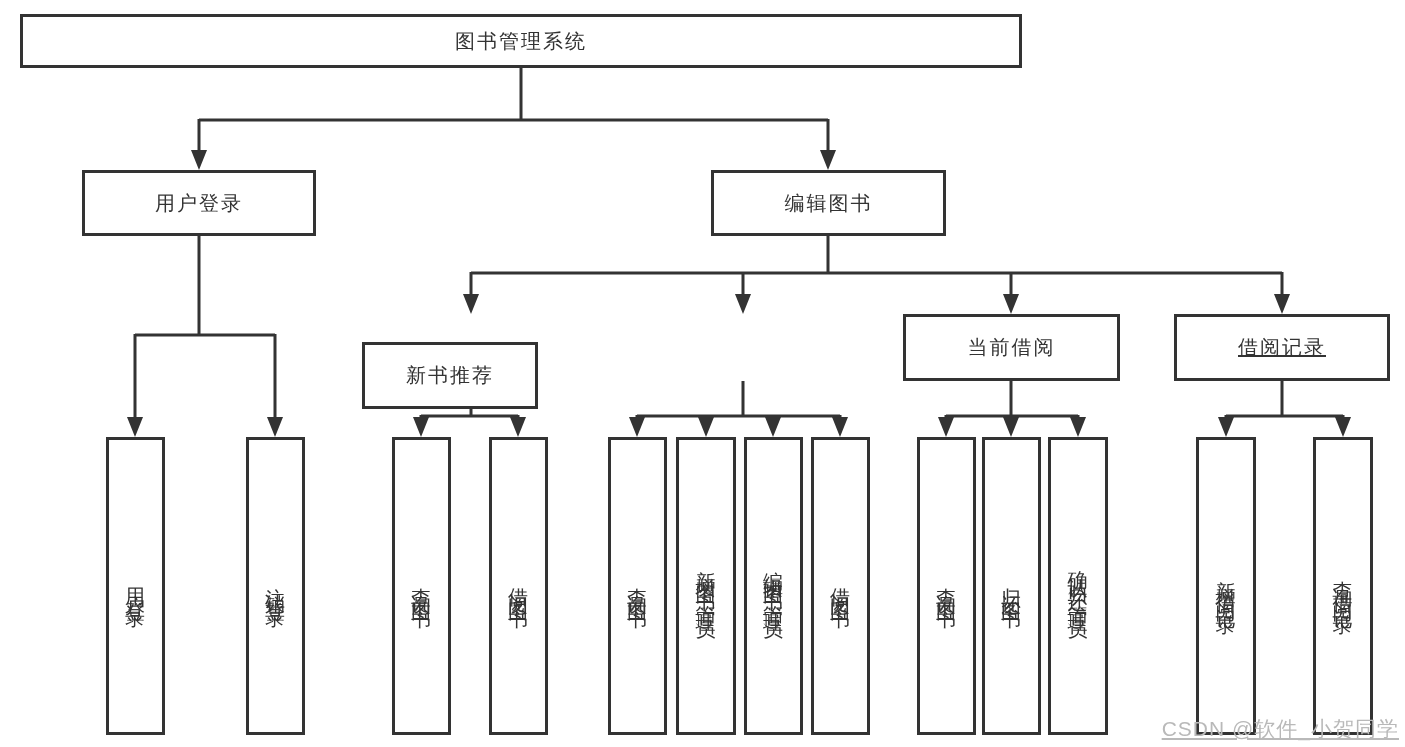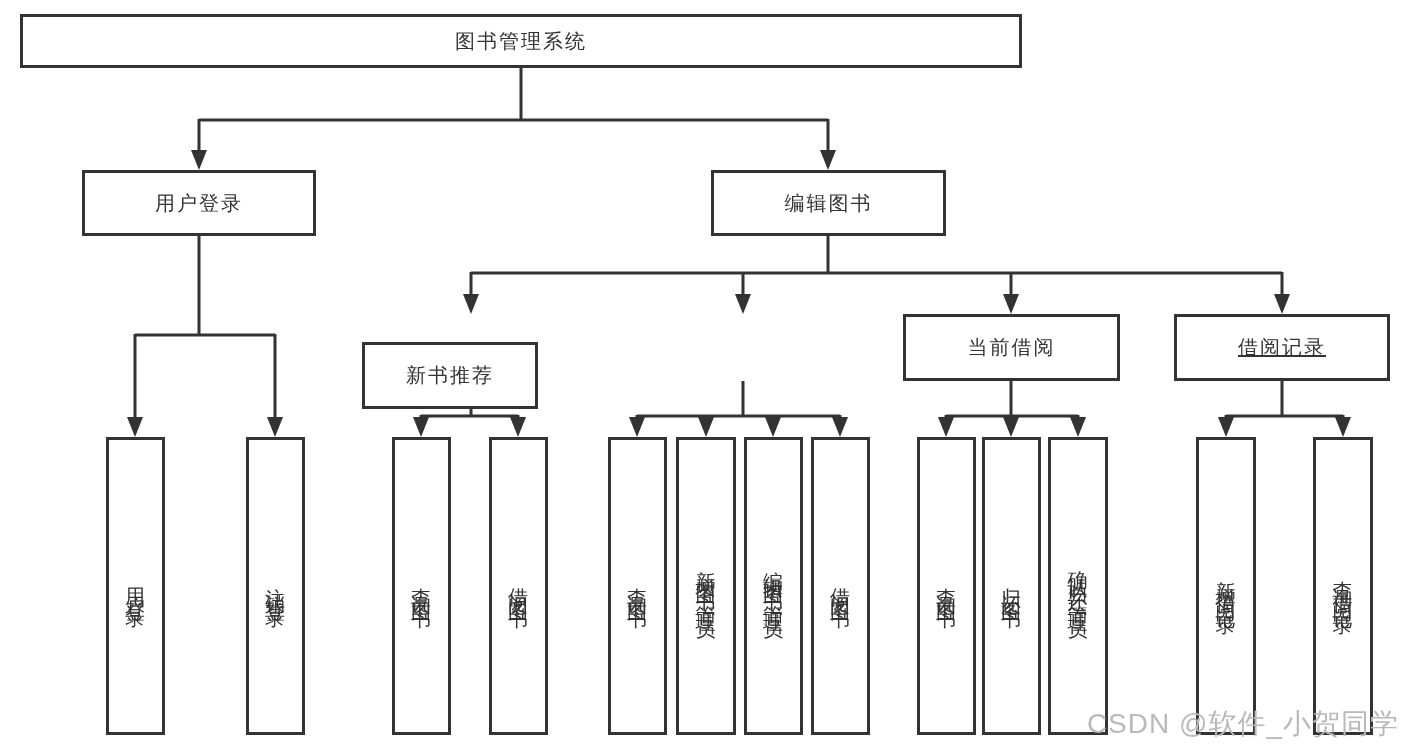--- a/index.html
+++ b/index.html
@@ -36,23 +36,24 @@
     text-orientation: mixed;
     letter-spacing: 7px;
     line-height: 1;
     white-space: nowrap;
   }
   .watermark {
     position: absolute;
     right: 6px;
     bottom: 4px;
     z-index: 5;
-    font-size: 28px;
+    font-size: 21px;
     letter-spacing: 1px;
     color: #b9b9b9;
+    text-decoration: underline;
   }
 </style>
 </head>
 <body>
 
 <div class="canvas">
 
   <svg class="connectors" viewBox="0 0 1405 747" xmlns="http://www.w3.org/2000/svg">
     <g stroke="#333333" stroke-width="3" fill="none">
       <path d="M521 68 V120 M199 120 H828 M199 119 V152 M828 119 V152"></path>

